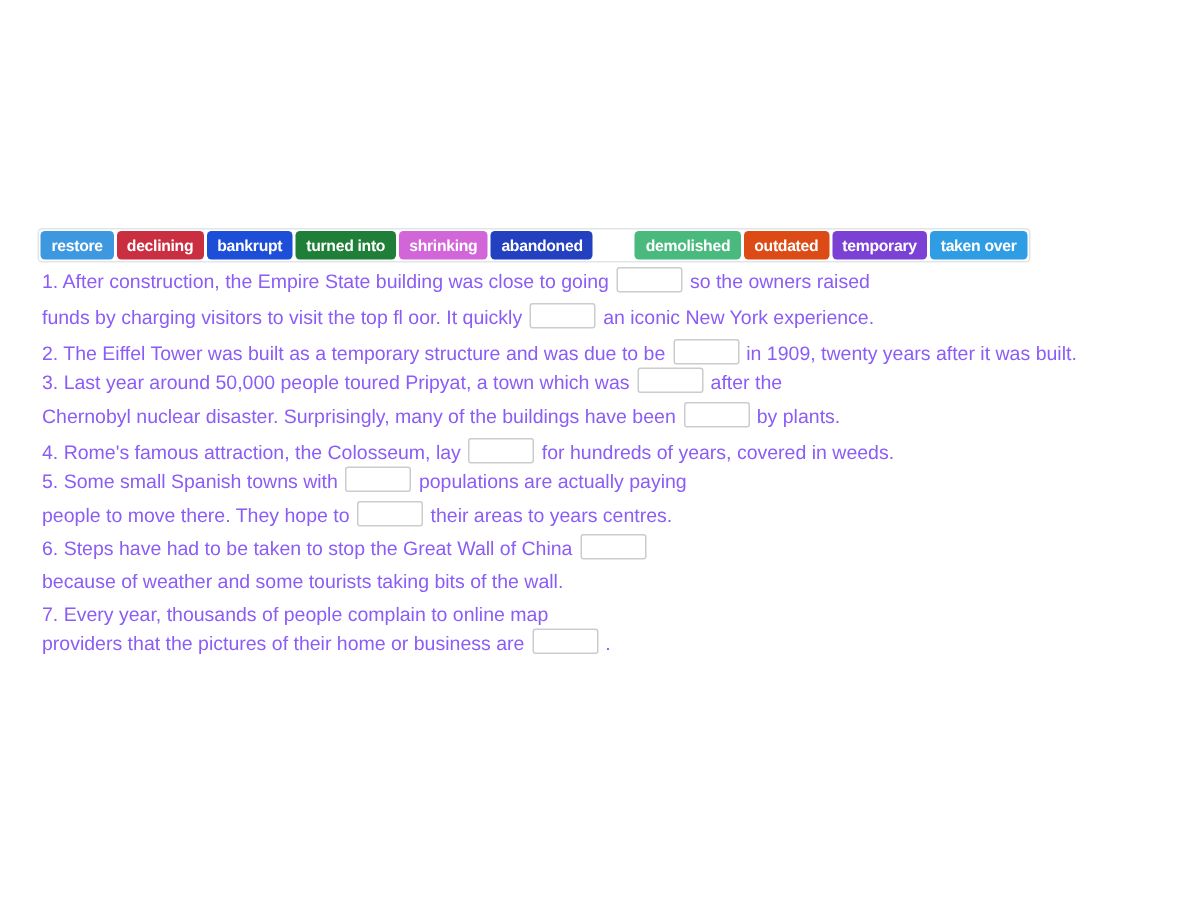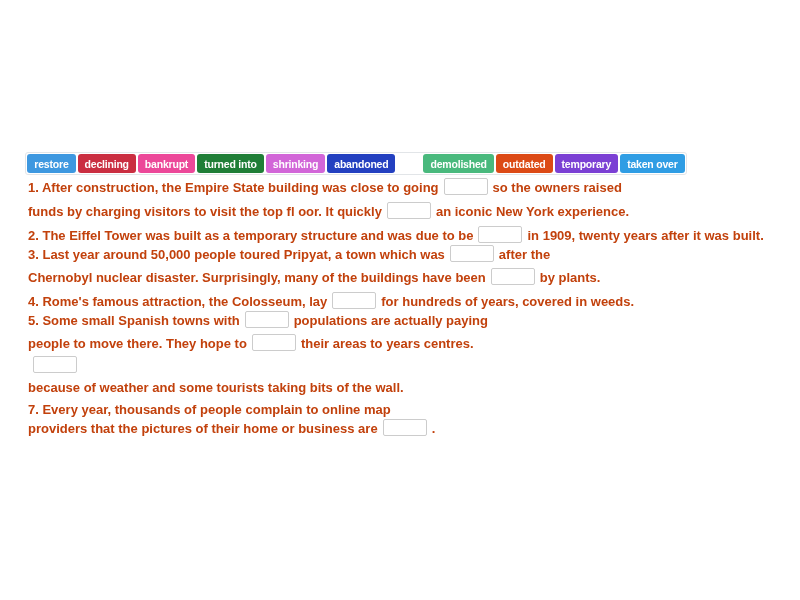--- a/index.html
+++ b/index.html
@@ -26,22 +26,21 @@
     color:#ffffff;font-weight:700;font-size:10.5px;letter-spacing:-0.2px;
     white-space:nowrap;cursor:pointer;user-select:none;
   }
 
   
   .sentences{position:absolute;left:28px;top:0;right:4px;}
   .line{
     position:absolute;left:0;
     white-space:nowrap;
     font-size:13px;line-height:18px;height:18px;
-    color:#c2410c;
-    font-weight:bold;
+    color:#8b5cf6;
   }
   .line:nth-child(1){top:178px}
   .line:nth-child(2){top:202px}
   .line:nth-child(3){top:226px}
   .line:nth-child(4){top:245px}
   .line:nth-child(5){top:268px}
   .line:nth-child(6){top:292px}
   .line:nth-child(7){top:311px}
   .line:nth-child(8){top:334px}
   .line:nth-child(9){top:356px}
@@ -57,39 +56,39 @@
 </style>
 </head>
 <body>
 
 <div class="stage">
 
   <div class="word-bank-row">
     <div class="word-bank">
         <span class="tile" style="background: rgb(62, 152, 224);">restore</span>
         <span class="tile" style="background: rgb(202, 46, 65); text-align: center;">declining</span>
-        <span class="tile" style="background: #ec4899;">bankrupt</span>
+        <span class="tile" style="background: #1d4ed8;">bankrupt</span>
         <span class="tile" style="background: rgb(31, 126, 55);">turned into</span>
         <span class="tile" style="background: rgb(210, 102, 216);">shrinking</span>
         <span class="tile" style="background: rgb(35, 64, 192);">abandoned</span>
         <span class="tile" style="background: rgb(73, 185, 125); margin-left: 26px;">demolished</span>
         <span class="tile" style="background: rgb(220, 74, 21);">outdated</span>
         <span class="tile" style="background: rgb(123, 64, 212);">temporary</span>
         <span class="tile" style="background: rgb(47, 157, 228);">taken over</span>
       </div>
   </div>
 
   <div class="sentences">
       <div class="line"><span>1. After construction, the Empire State building was close to going</span><span class="blank"></span><span>so the owners raised</span></div>
       <div class="line"><span>funds by charging visitors to visit the top fl oor. It quickly</span><span class="blank"></span><span>an iconic New York experience.</span></div>
       <div class="line"><span>2. The Eiffel Tower was built as a temporary structure and was due to be</span><span class="blank"></span><span>in 1909, twenty years after it was built.</span></div>
       <div class="line"><span>3. Last year around 50,000 people toured Pripyat, a town which was</span><span class="blank"></span><span>after the</span></div>
       <div class="line"><span>Chernobyl nuclear disaster. Surprisingly, many of the buildings have been</span><span class="blank"></span><span>by plants.</span></div>
       <div class="line"><span>4. Rome's famous attraction, the Colosseum, lay</span><span class="blank"></span><span>for hundreds of years, covered in weeds.</span></div>
       <div class="line"><span>5. Some small Spanish towns with</span><span class="blank"></span><span>populations are actually paying</span></div>
       <div class="line"><span>people to move there. They hope to</span><span class="blank"></span><span>their areas to years centres.</span></div>
-      <div class="line"><span class="blank"></span></div>
+      <div class="line"><span>6. Steps have had to be taken to stop the Great Wall of China</span><span class="blank"></span></div>
       <div class="line"><span>because of weather and some tourists taking bits of the wall.</span></div>
       <div class="line"><span>7. Every year, thousands of people complain to online map</span></div>
       <div class="line"><span>providers that the pictures of their home or business are</span><span class="blank"></span><span>.</span></div>
     </div>
 
 </div>
 
 </body></html>

